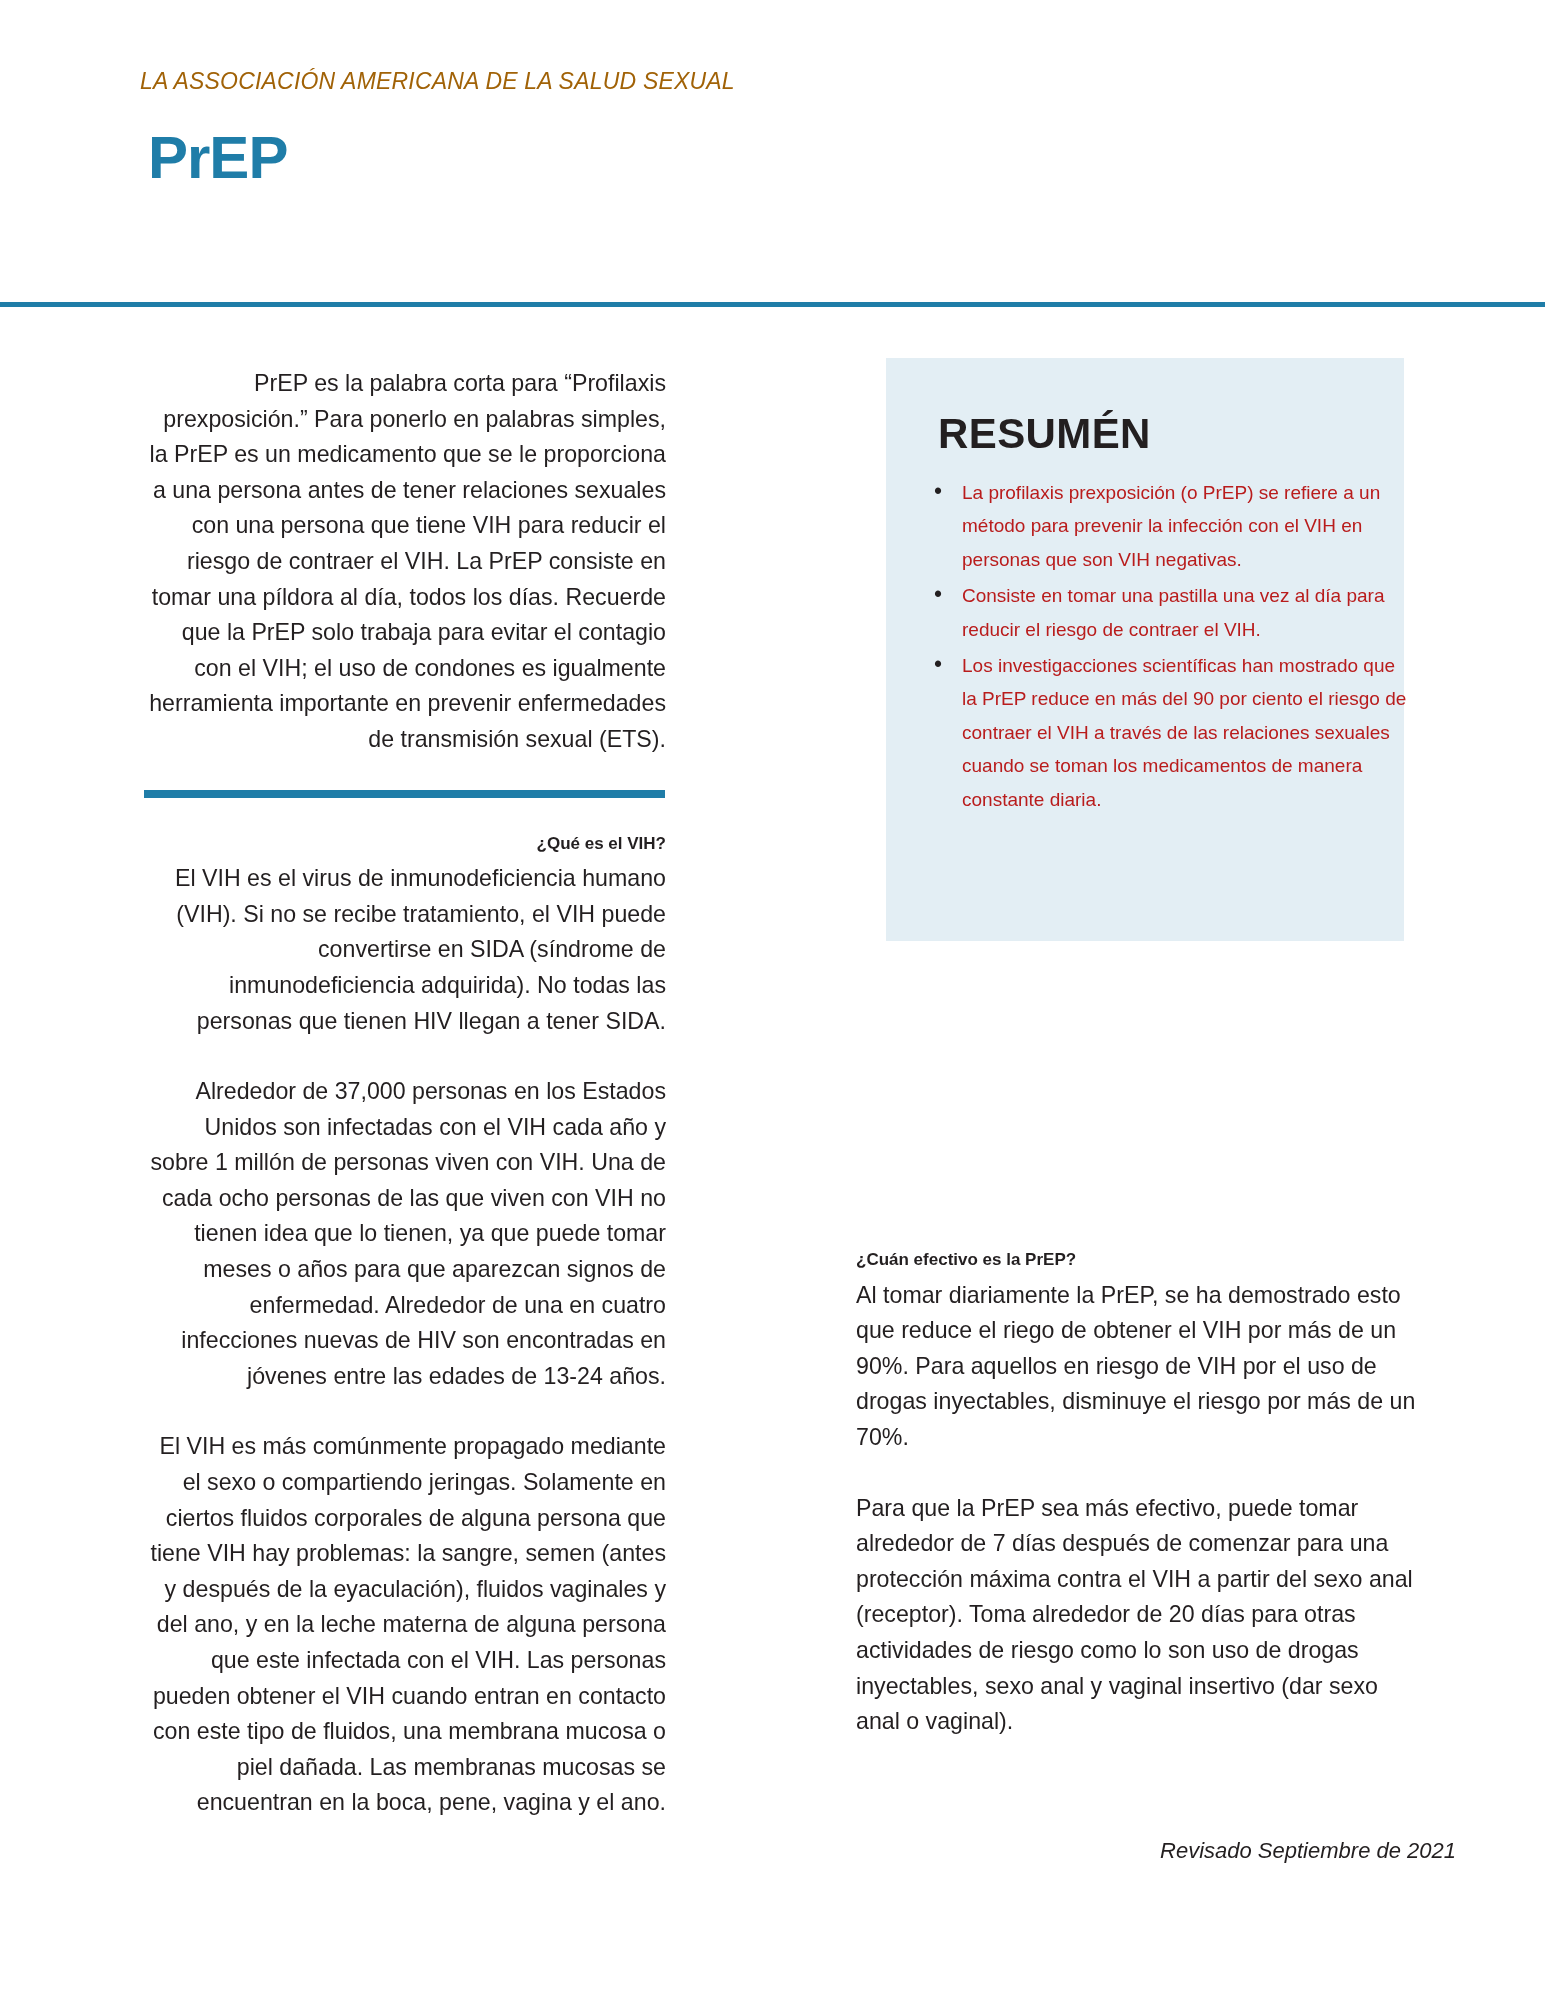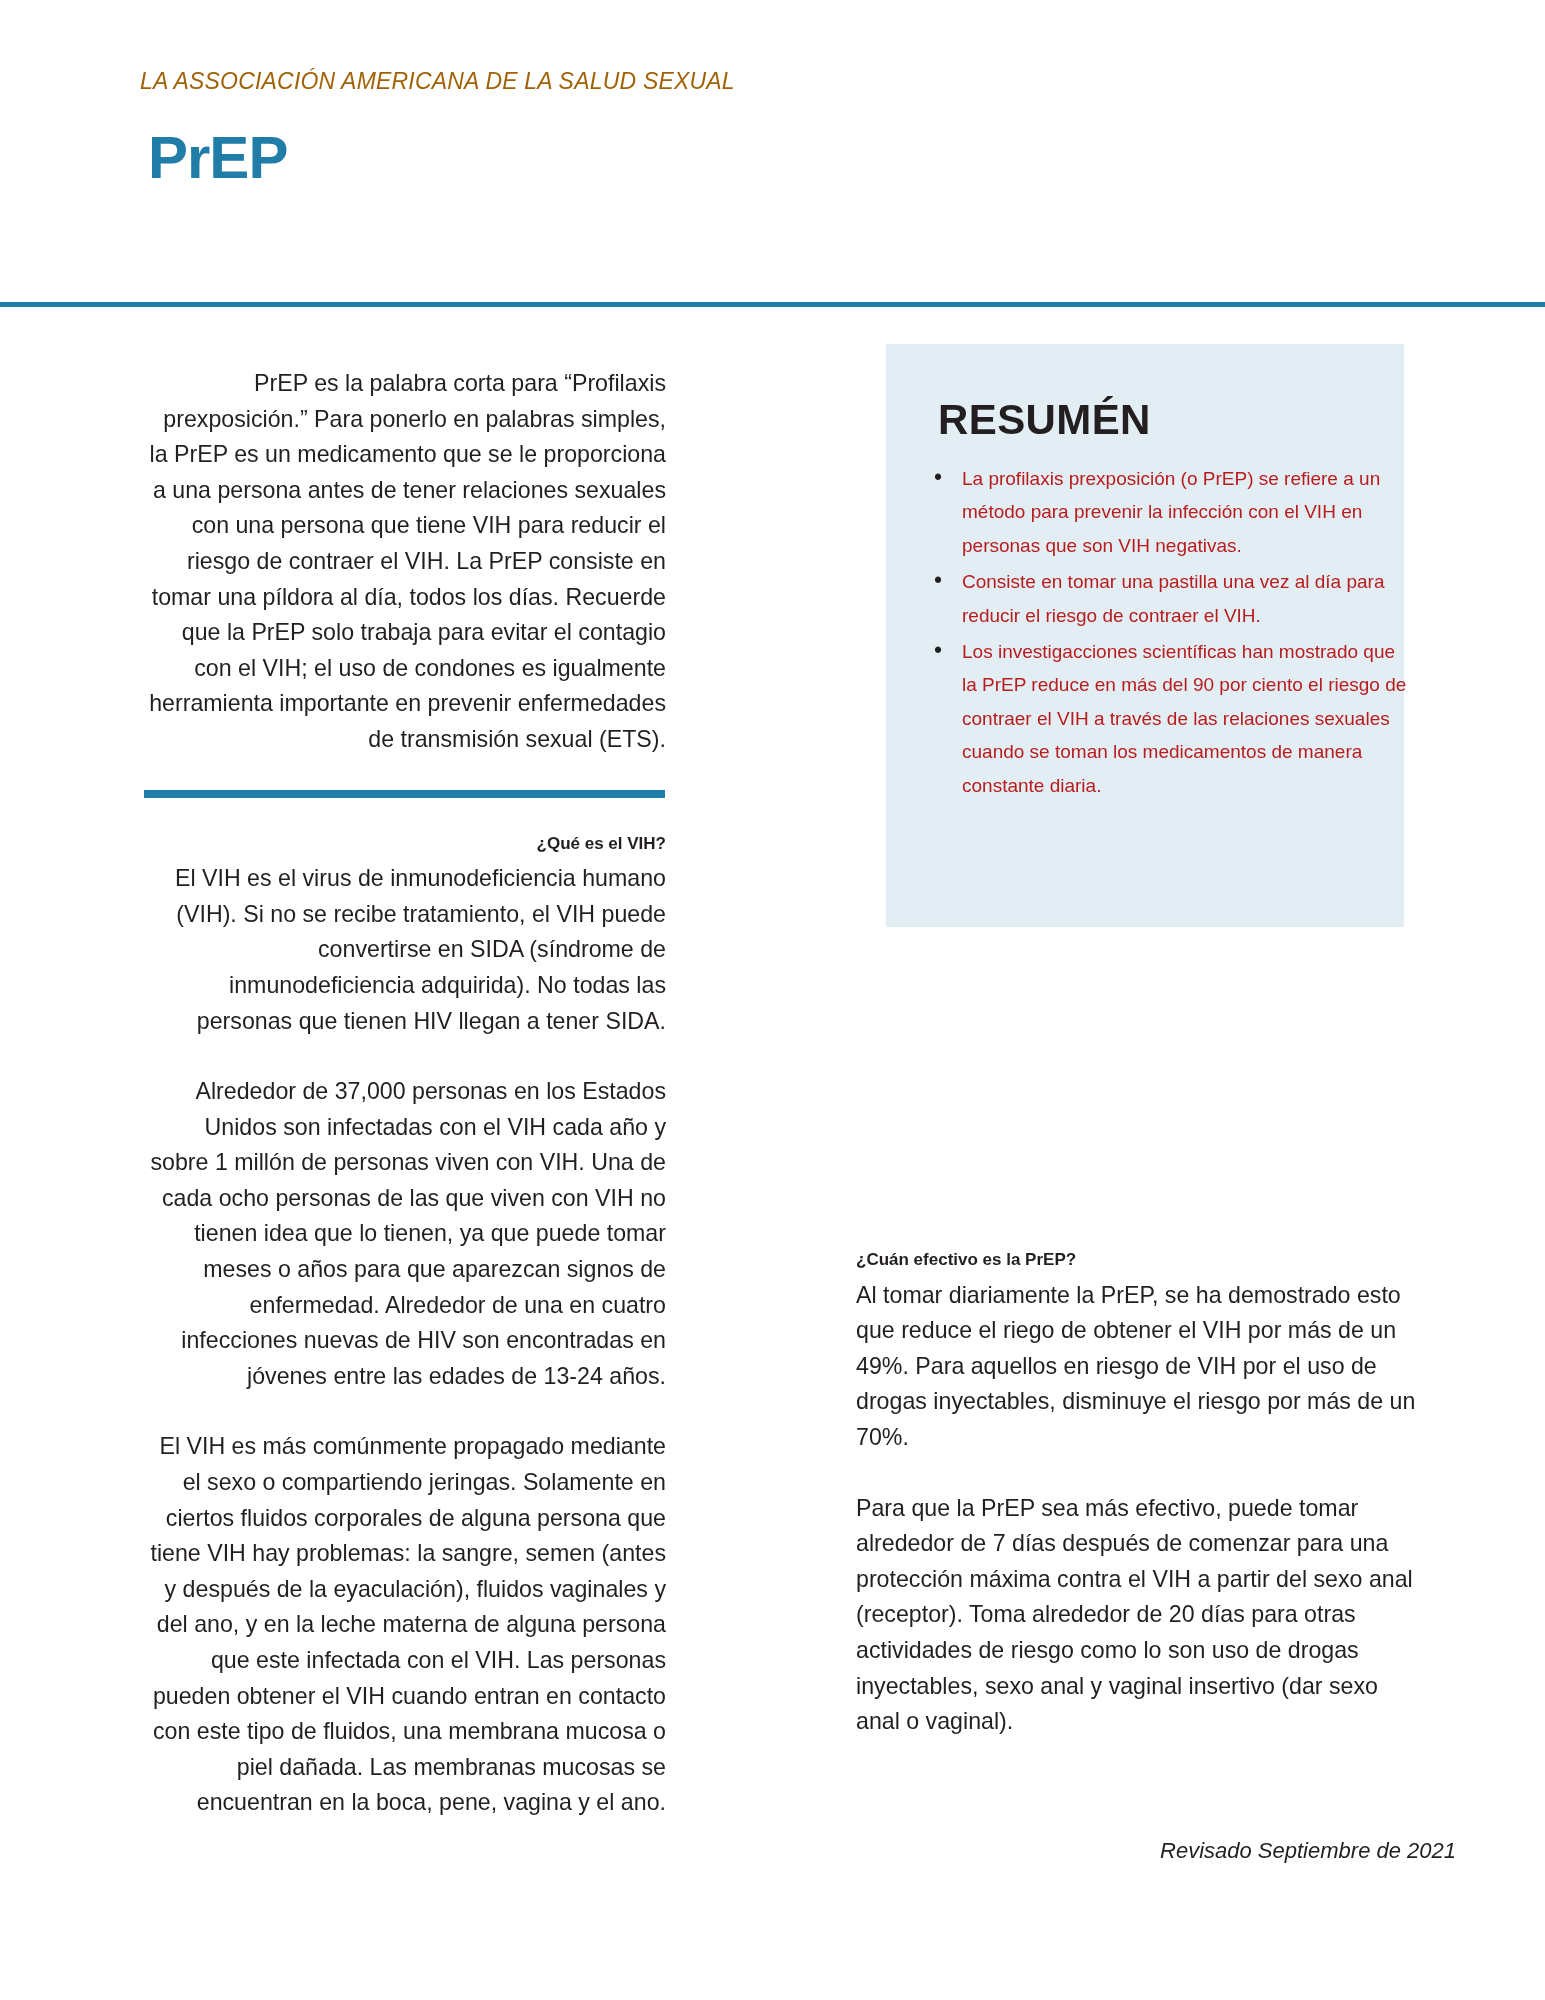--- a/index.html
+++ b/index.html
@@ -82,21 +82,21 @@
     width: 521px;
     height: 8px;
     background: #1f7da8;
     margin: 32px 0 28px 0;
   }
 
   
   .summary-box {
     position: absolute;
     left: 886px;
-    top: 344px;
+    top: 358px;
     width: 518px;
     height: 583px;
     background: #e3eef4;
     box-sizing: border-box;
     padding: 0;
   }
   .summary-title {
     position: absolute;
     left: 52px;
     top: 52px;
@@ -189,21 +189,21 @@
     <ul class="summary-list">
       <li>La profilaxis prexposición (o PrEP) se refiere a un método para prevenir la infección con el VIH en personas que son VIH negativas.</li>
       <li>Consiste en tomar una pastilla una vez al día para reducir el riesgo de contraer el VIH.</li>
       <li>Los investigacciones scientíficas han mostrado que la PrEP reduce en más del 90 por ciento el riesgo de contraer el VIH a través de las relaciones sexuales cuando se toman los medicamentos de manera constante diaria.</li>
     </ul>
   </div>
 
   <div class="right-lower">
     <div class="section-head">¿Cuán efectivo es la PrEP?</div>
 
-    <p class="body">Al tomar diariamente la PrEP, se ha demostrado esto que reduce el riego de obtener el VIH por más de un 49%. Para aquellos en riesgo de VIH por el uso de drogas inyectables, disminuye el riesgo por más de un 70%.</p>
+    <p class="body">Al tomar diariamente la PrEP, se ha demostrado esto que reduce el riego de obtener el VIH por más de un 90%. Para aquellos en riesgo de VIH por el uso de drogas inyectables, disminuye el riesgo por más de un 70%.</p>
 
     <div class="para-gap"></div>
 
     <p class="body">Para que la PrEP sea más efectivo, puede tomar alrededor de 7 días después de comenzar para una protección máxima contra el VIH a partir del sexo anal (receptor). Toma alrededor de 20 días para otras actividades de riesgo como lo son uso de drogas inyectables, sexo anal y vaginal insertivo (dar sexo anal o vaginal).</p>
   </div>
 
   <div class="footer-note">Revisado Septiembre de 2021</div>
 
 </div>
 

